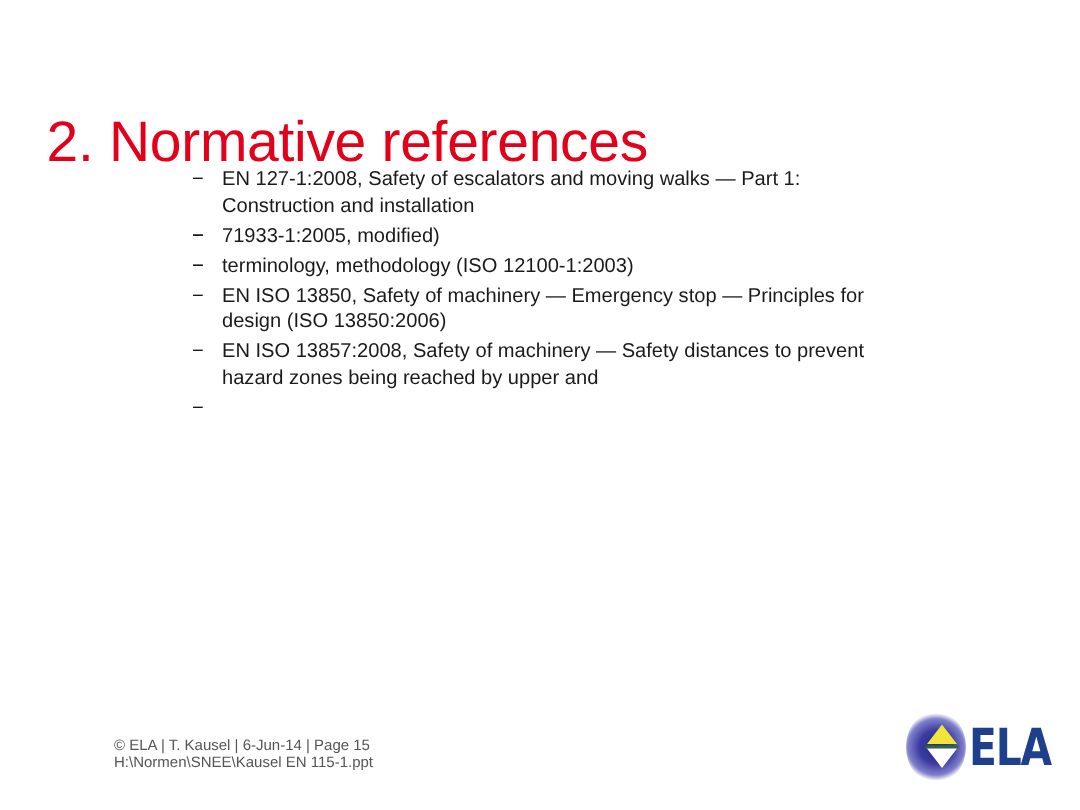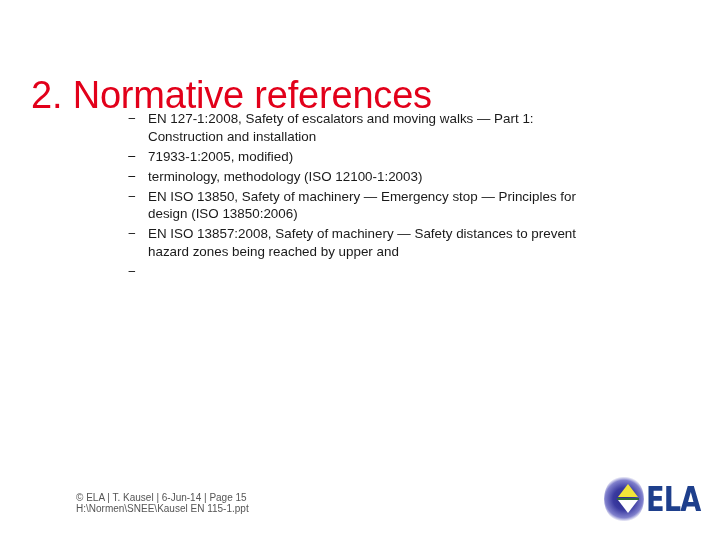--- a/index.html
+++ b/index.html
@@ -23,21 +23,21 @@
     }
     .ref-dash {
       position: absolute; left: 0; top: 0; width: 14px; text-align: left;
     }
     .footer {
       position: absolute; left: 30px; top: 492px;
       font-size: 10px; line-height: 11px; color: #555555; margin-left: 46px;
     }
     .logo {
       position: absolute; left: 604px; top: 474px; width: 110px; height: 50px;
-      display: flex; align-items: center;
+      display: flex; align-items: flex-start;
     }
     .logo-mark {
       position: relative; width: 48px; height: 48px; border-radius: 50%;
       background: radial-gradient(circle, #2a2a8a 0%, #3a3aa0 35%, #8080cc 60%, rgba(255,255,255,0) 72%);
     }
     .logo-tri-up {
       position: absolute; left: 14px; top: 9px; width: 0; height: 0;
       border-left: 10px solid transparent; border-right: 10px solid transparent;
       border-bottom: 13px solid #f1e53a;
     }

